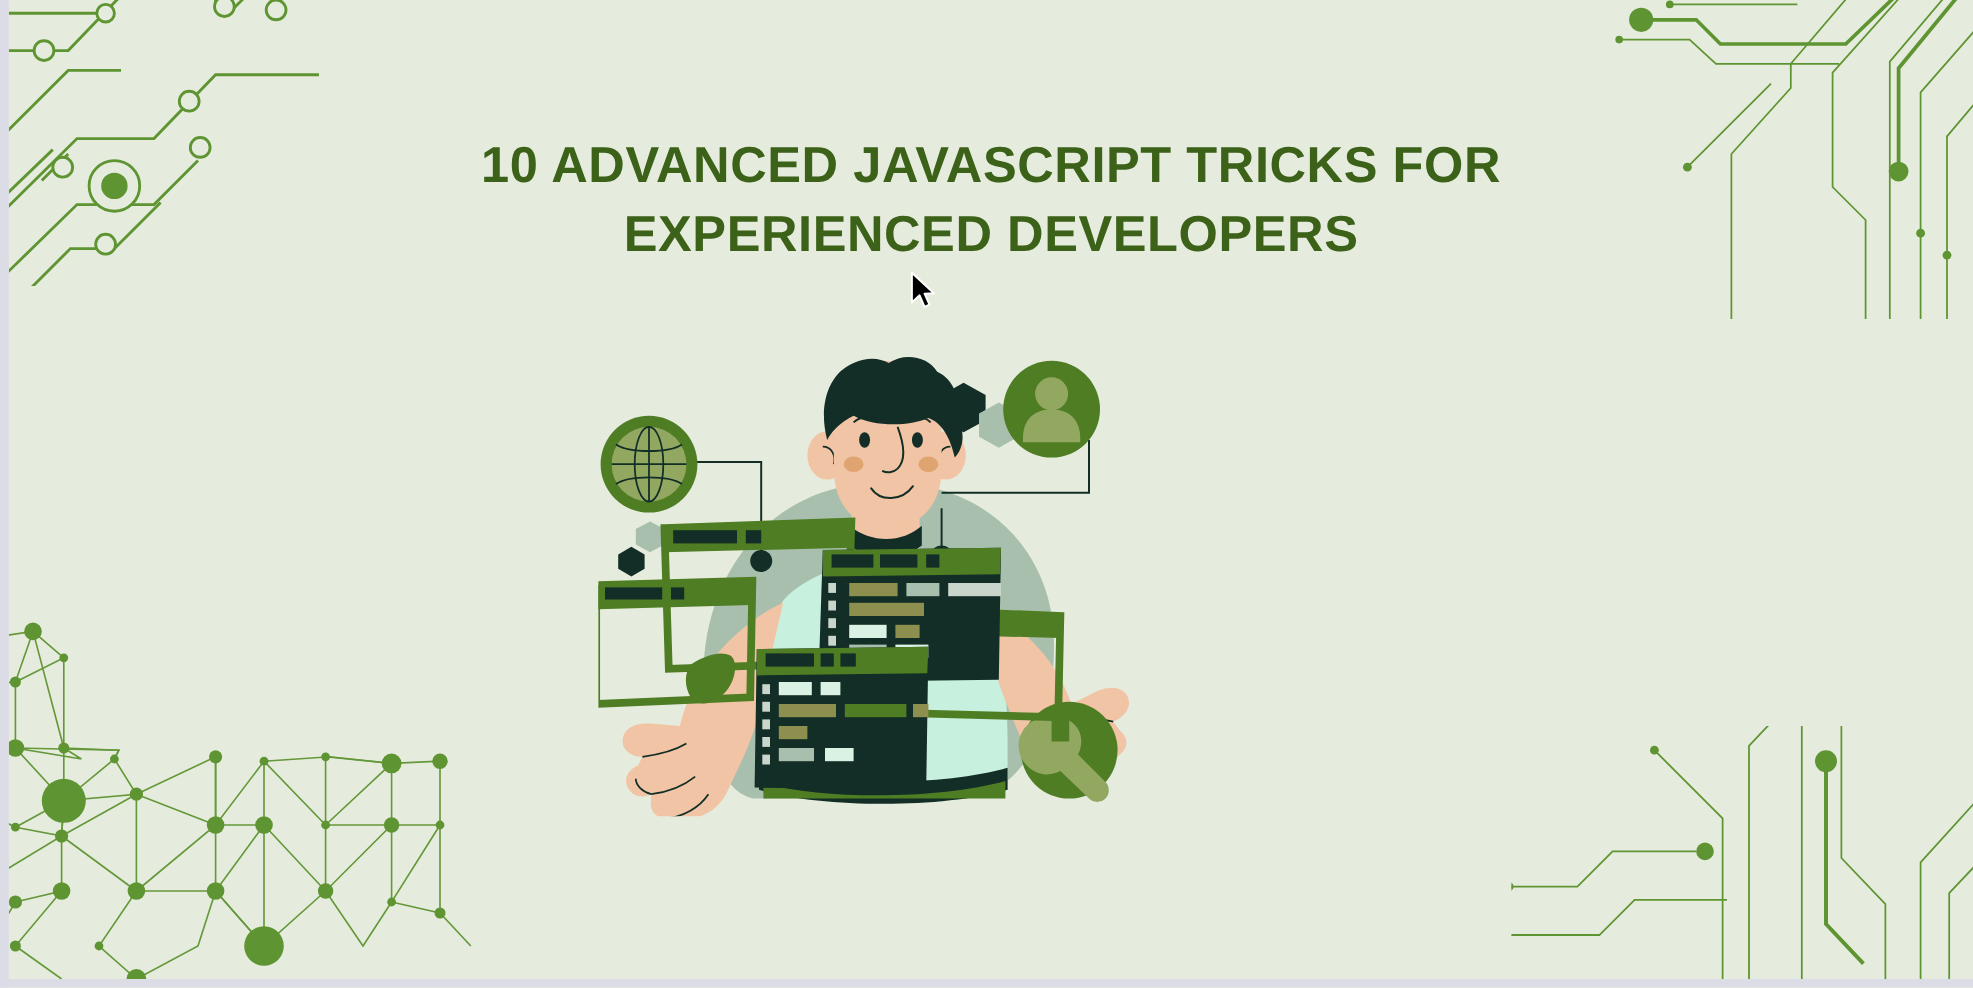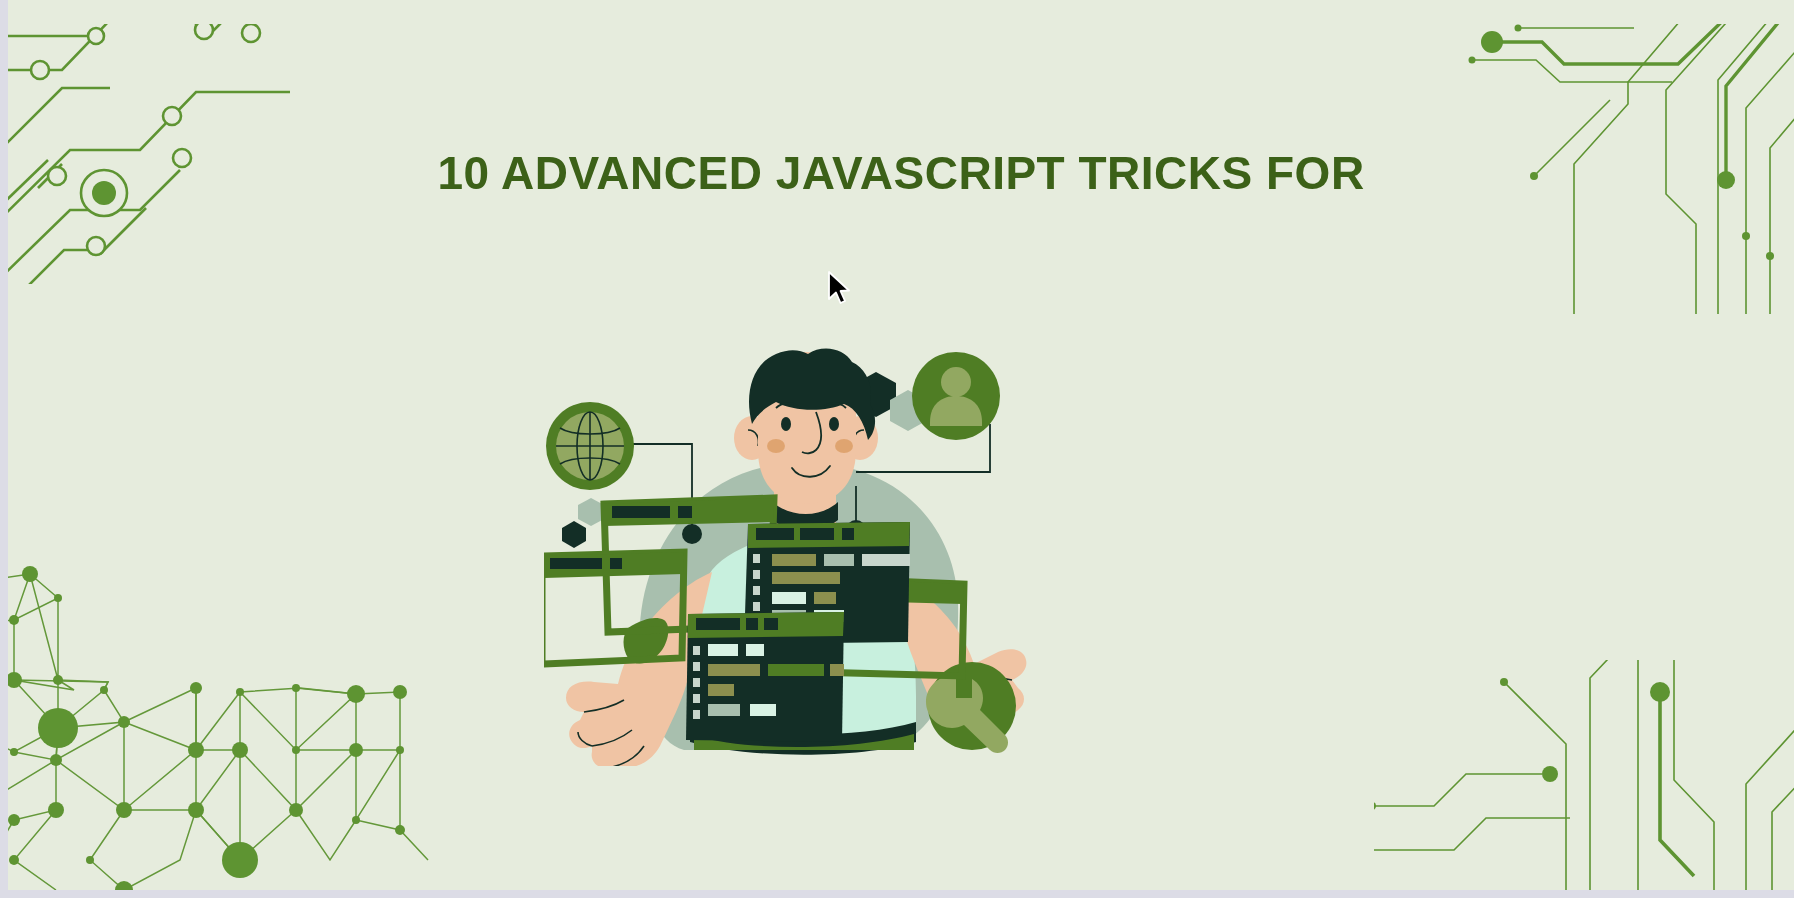--- a/index.html
+++ b/index.html
@@ -21,21 +21,20 @@
     background: #dcdce6; z-index: 50;
   }
   #edge-bottom {
     position: absolute; left: 0; bottom: 0; width: 1794px; height: 8px;
     background: #dcdce6; z-index: 50;
   }
   #page-surface {
     position: absolute; left: 8px; top: 0; right: 0; bottom: 8px;
     background: #e6ecdd;
     overflow: hidden;
-    margin-top: 24px;
   }
   .deco { position: absolute; pointer-events: none; }
   #deco-tl { left: -8px; top: 0; }
   #deco-tr { right: 0; top: 0; }
   #deco-bl { left: -8px; bottom: 0; }
   #deco-br { right: 0; bottom: 0; }
 
   #headline {
     position: absolute;
     left: 0; right: 0;
@@ -202,20 +201,21 @@
         <path d="M286 32 L 286 180 L 320 216"></path>
       </g>
       <circle cx="286" cy="32" r="10" fill="#5e9432"></circle>
       <circle cx="130" cy="22" r="4" fill="#5e9432"></circle>
       <circle cx="176" cy="114" r="8" fill="#5e9432"></circle>
       <circle cx="-2" cy="146" r="4" fill="#5e9432"></circle>
     </svg>
 
     <div id="headline">
       <span class="ln">10 ADVANCED JAVASCRIPT TRICKS FOR</span>
+      <span class="ln">EXPERIENCED DEVELOPERS</span>
     </div>
 
     <svg id="hero-illustration" viewBox="0 0 520 420" fill="none">
 
       <g>
         <path d="M100 330 C 80 240 130 130 238 118 C 346 106 412 176 414 258 C 416 330 392 400 330 404 L 140 404 C 112 396 104 362 100 330 Z" fill="#a8bfae"></path>
       </g>
 
       <g>
         <polygon points="332,26 352,37 352,60 332,71 312,60 312,37" fill="#132e26"></polygon>

